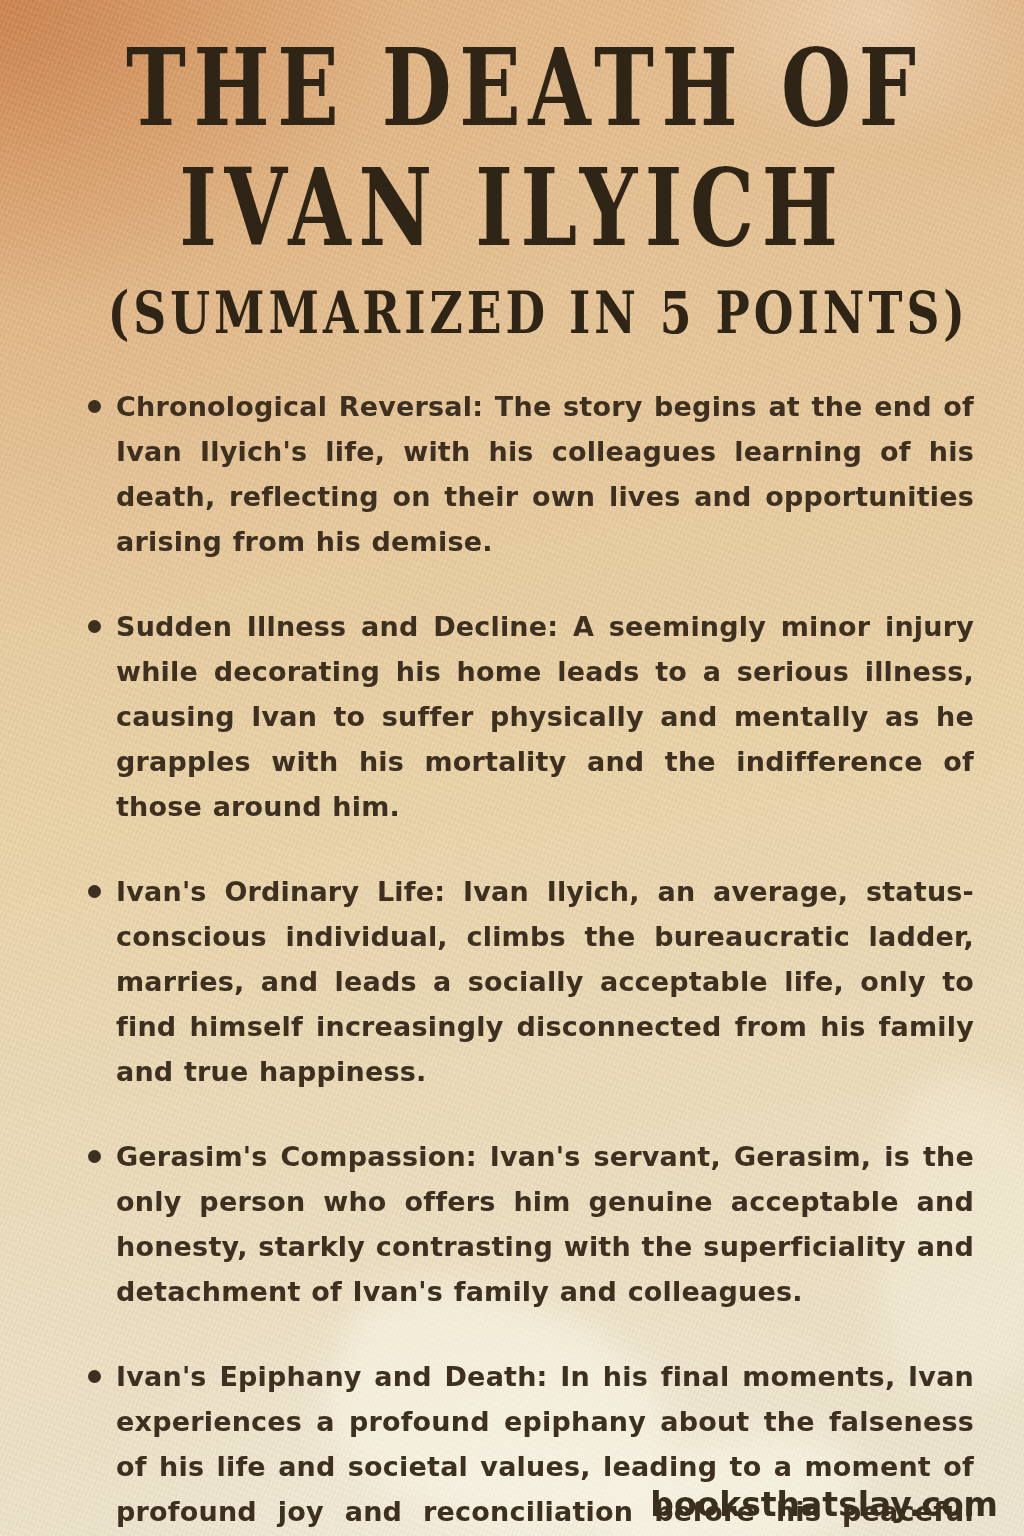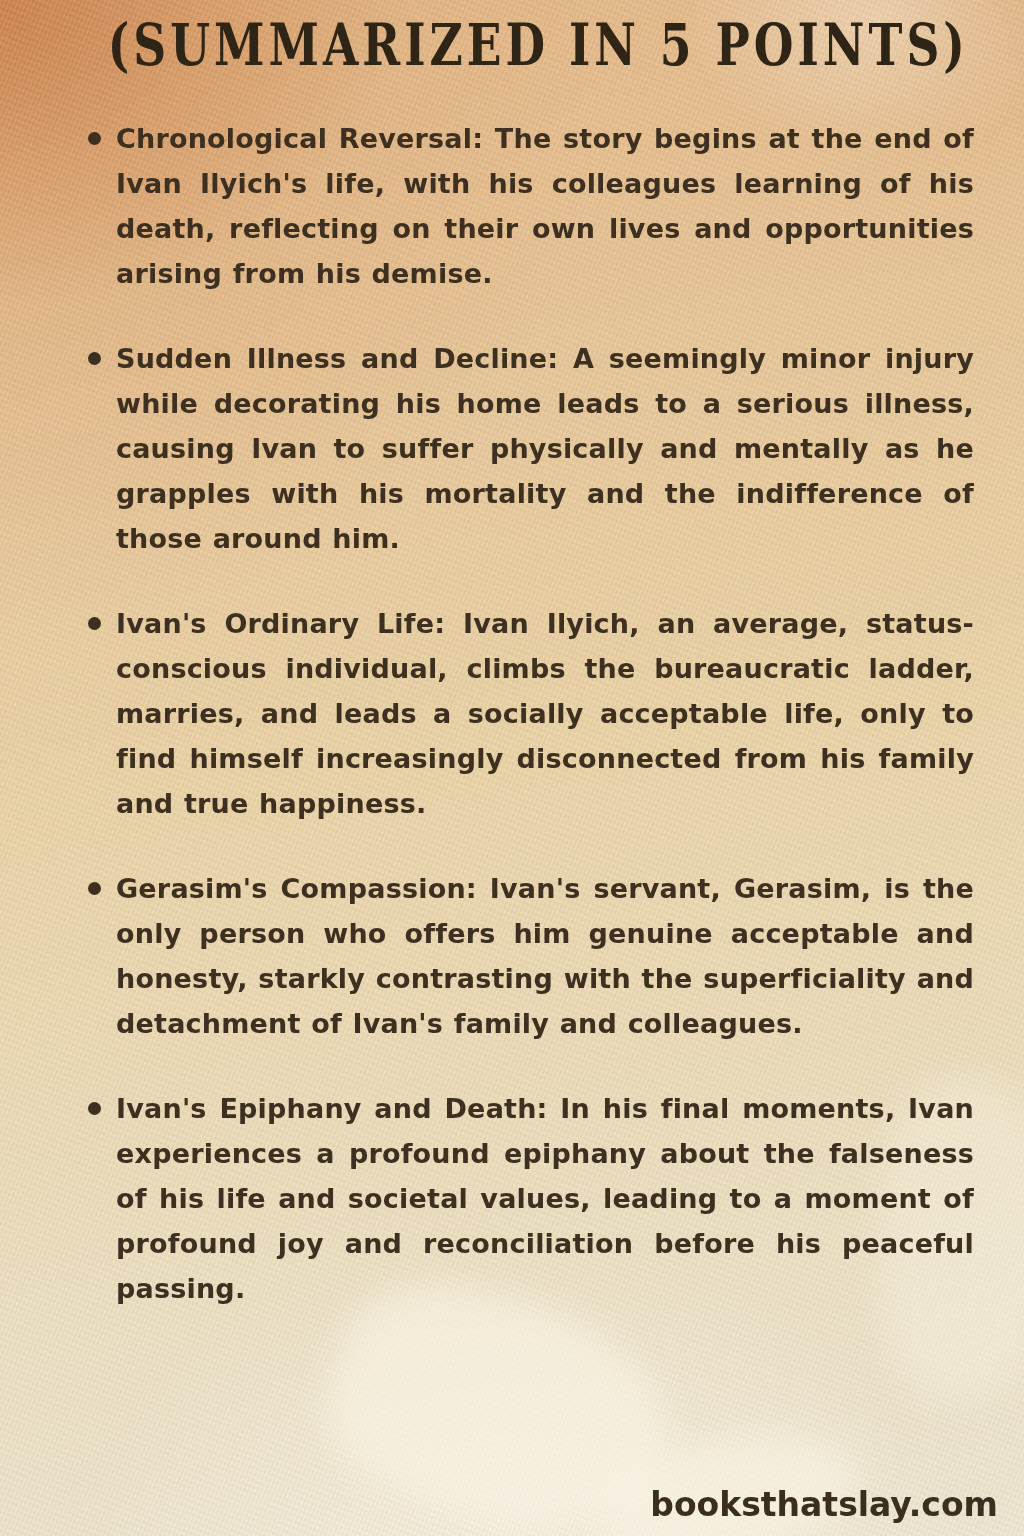--- a/index.html
+++ b/index.html
@@ -116,20 +116,24 @@
 </style>
 </head>
 <body>
 
 <div class="poster">
   <div class="patch patch-1"></div>
   <div class="patch patch-2"></div>
   <div class="patch patch-3"></div>
 
   <div class="content">
+    <h1 class="title">
+      <div class="title-line"><span>THE DEATH OF</span></div>
+      <div class="title-line"><span>IVAN ILYICH</span></div>
+    </h1>
 
     <div class="subtitle">
       <span>(SUMMARIZED IN 5 POINTS)</span>
     </div>
 
     <ul class="summary-list">
       <li>
         <span class="bullet-dot"></span>
         <span>Chronological Reversal: The story begins at the end of Ivan Ilyich's life, with his colleagues learning of his death, reflecting on their own lives and opportunities arising from his demise.</span>
       </li>

